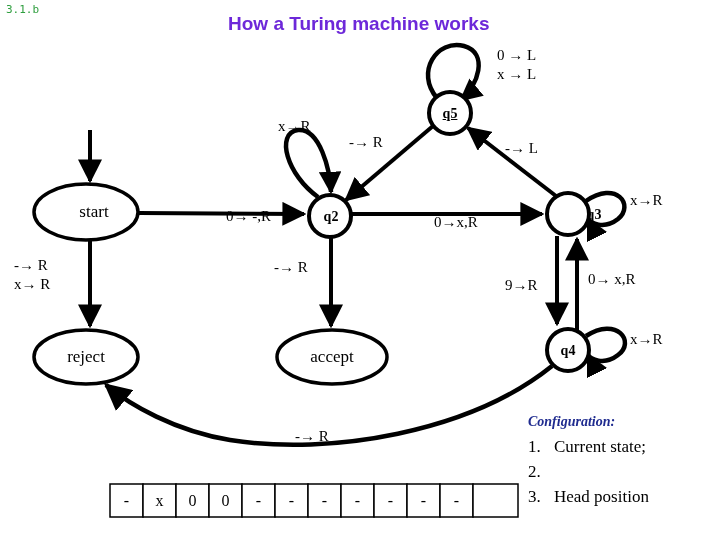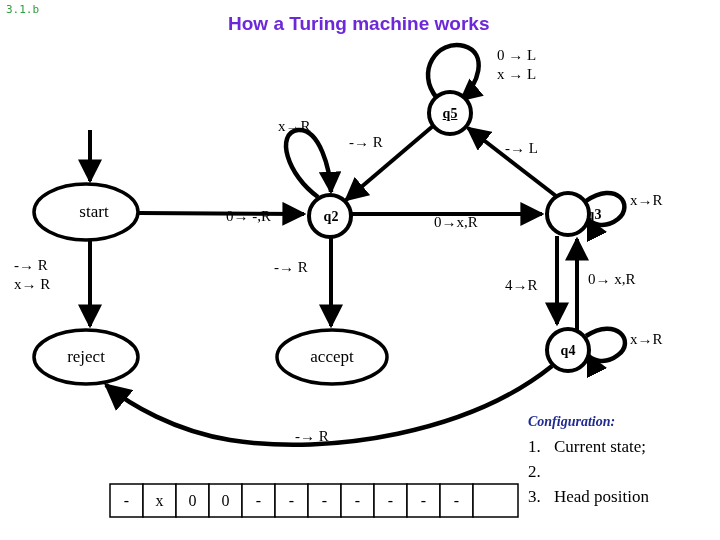--- a/index.html
+++ b/index.html
@@ -188,21 +188,21 @@
   <div class="edge-label" style="left:278px; top:117px;">x→R</div>
   <div class="edge-label" style="left:349px; top:133px;">-→ R</div>
   <div class="edge-label" style="left:274px; top:258px;">-→ R</div>
   <div class="edge-label" style="left:434px; top:213px;">0→x,R</div>
   <div class="edge-label" style="left:497px; top:46px;">
       <div>0 → L</div>
       <div>x → L</div>
     </div>
   <div class="edge-label" style="left:505px; top:139px;">-→ L</div>
   <div class="edge-label" style="left:630px; top:191px;">x→R</div>
-  <div class="edge-label" style="left:505px; top:276px;">4→R</div>
+  <div class="edge-label" style="left:505px; top:276px;">9→R</div>
   <div class="edge-label" style="left:588px; top:270px;">0→ x,R</div>
   <div class="edge-label" style="left:630px; top:330px;">x→R</div>
   <div class="edge-label" style="left:295px; top:427px;">-→ R</div>
 
   <div id="tape-text-layer">
       <div class="tape-cell-text" style="left: 126.5px; top: 500.5px;">-</div>
       <div class="tape-cell-text" style="left: 159.5px; top: 500.5px;">x</div>
       <div class="tape-cell-text" style="left: 192.5px; top: 500.5px;">0</div>
       <div class="tape-cell-text" style="left: 225.5px; top: 500.5px;">0</div>
       <div class="tape-cell-text" style="left: 258.5px; top: 500.5px;">-</div>

